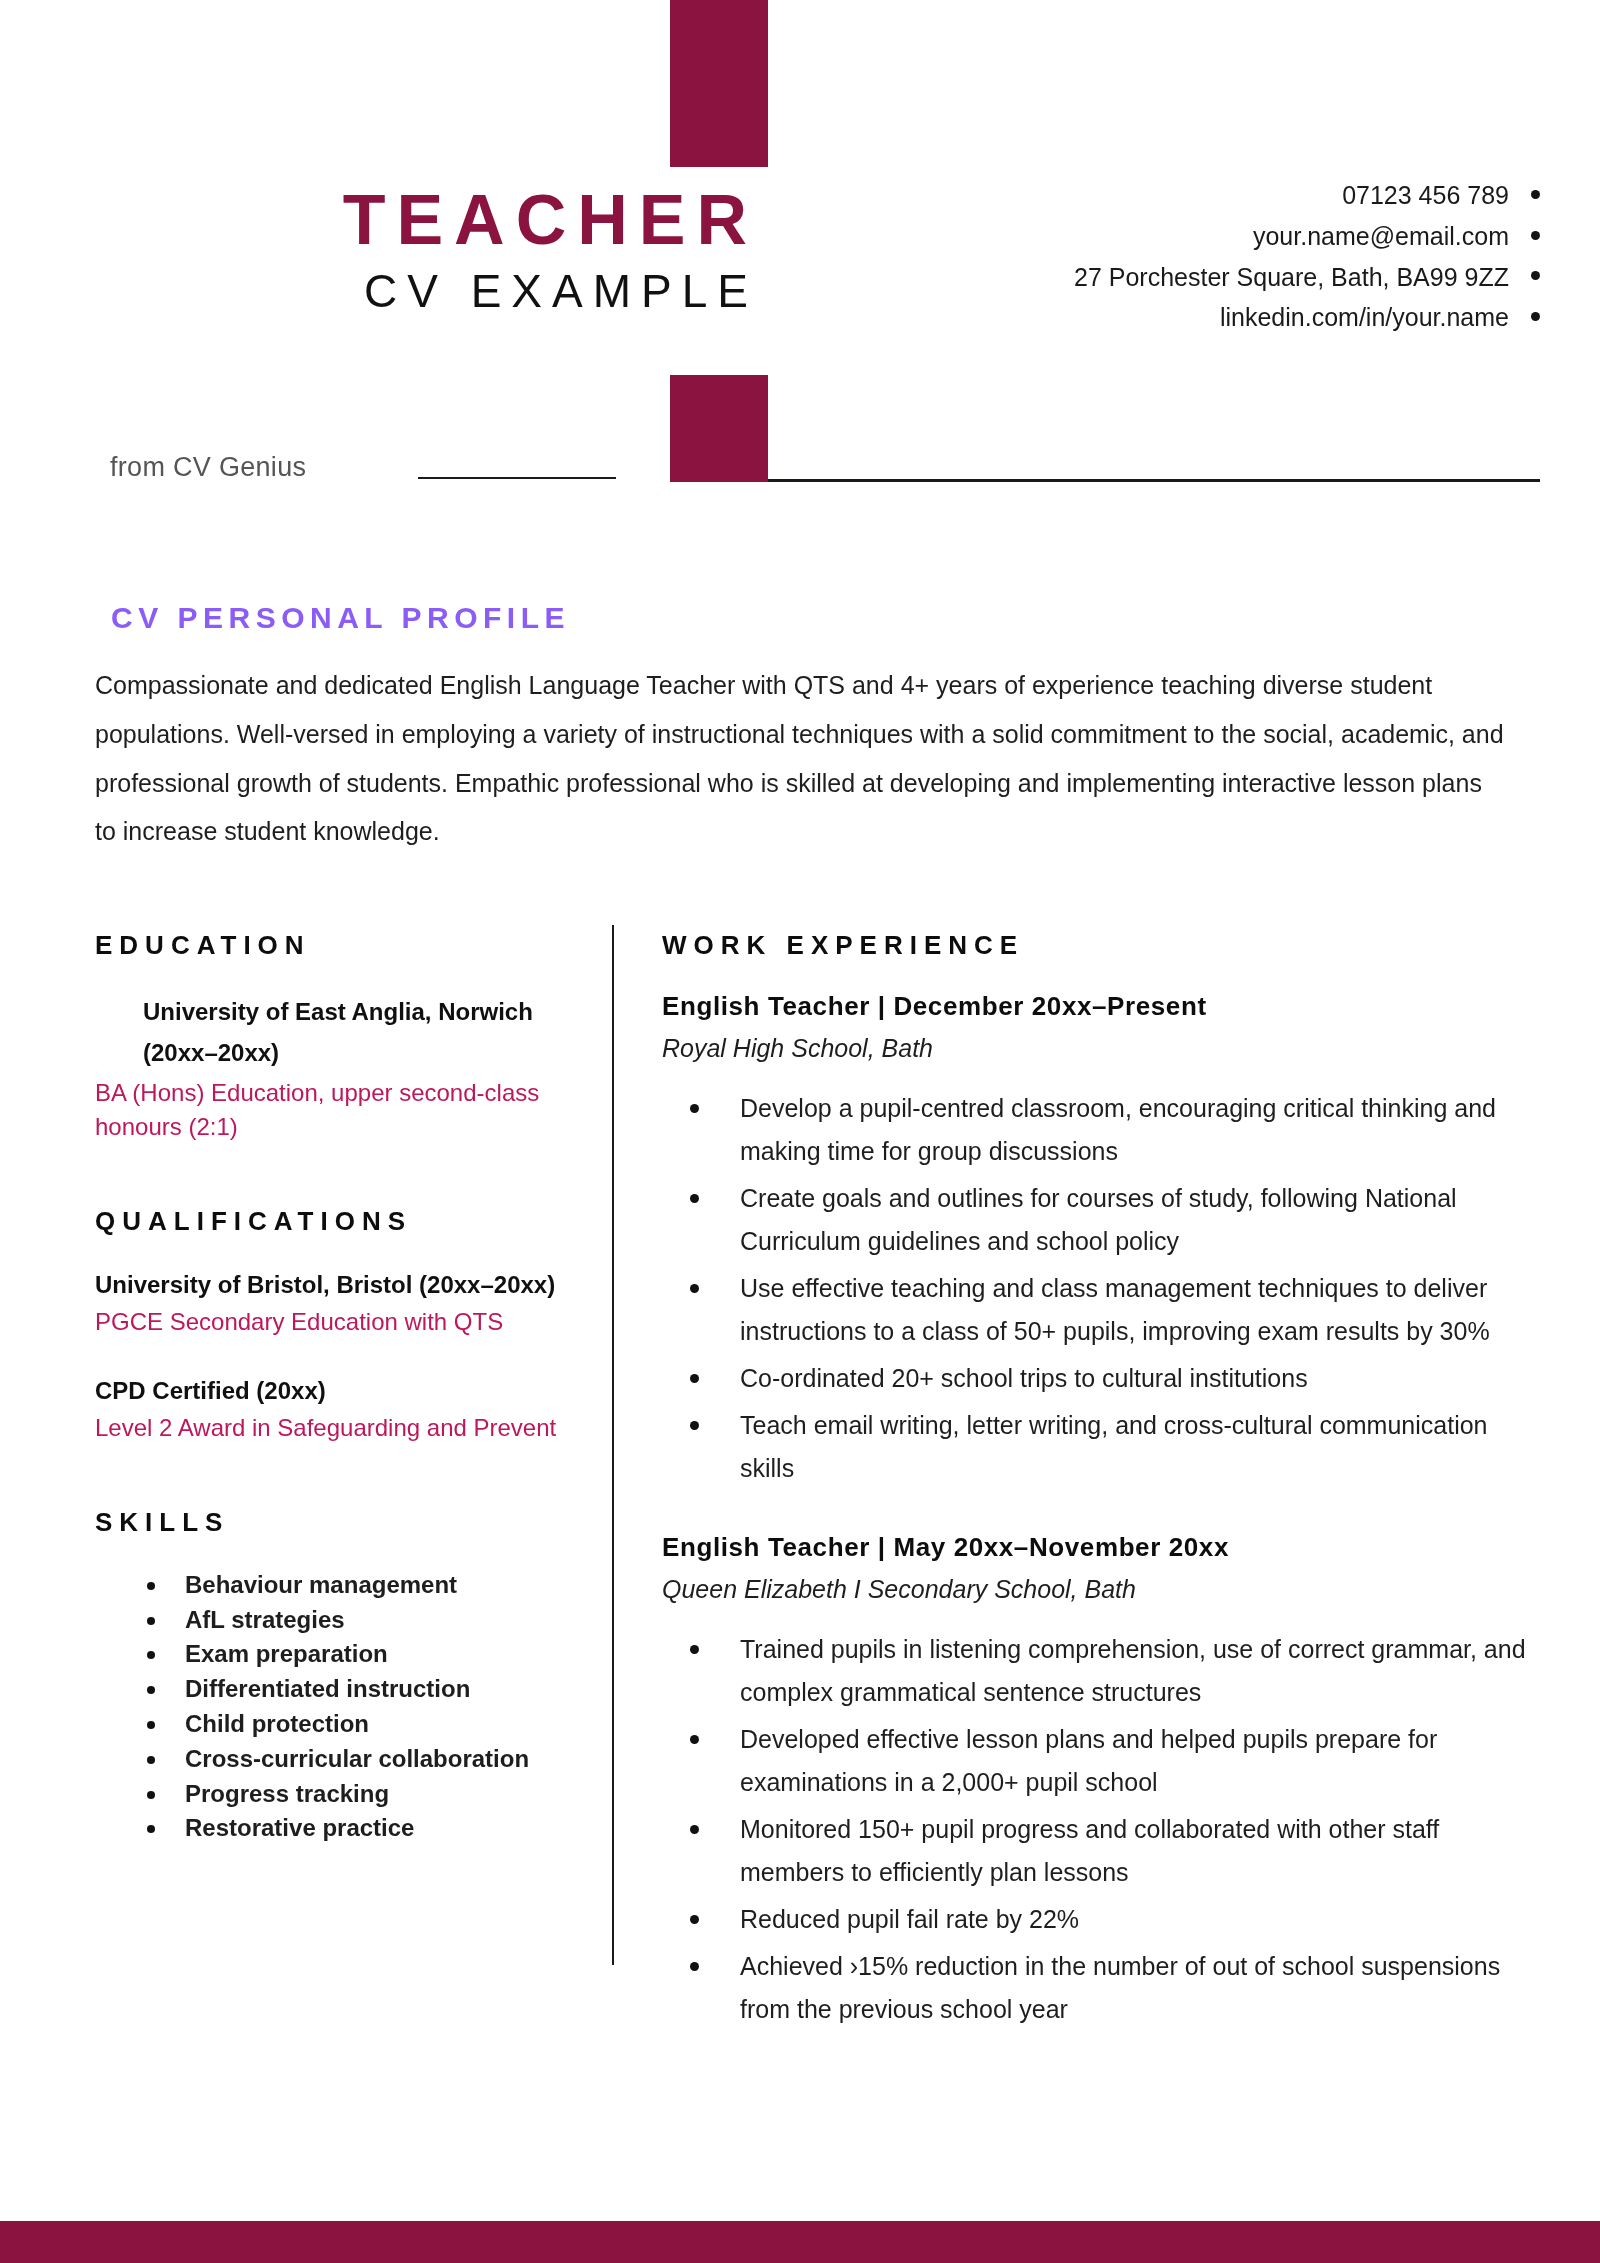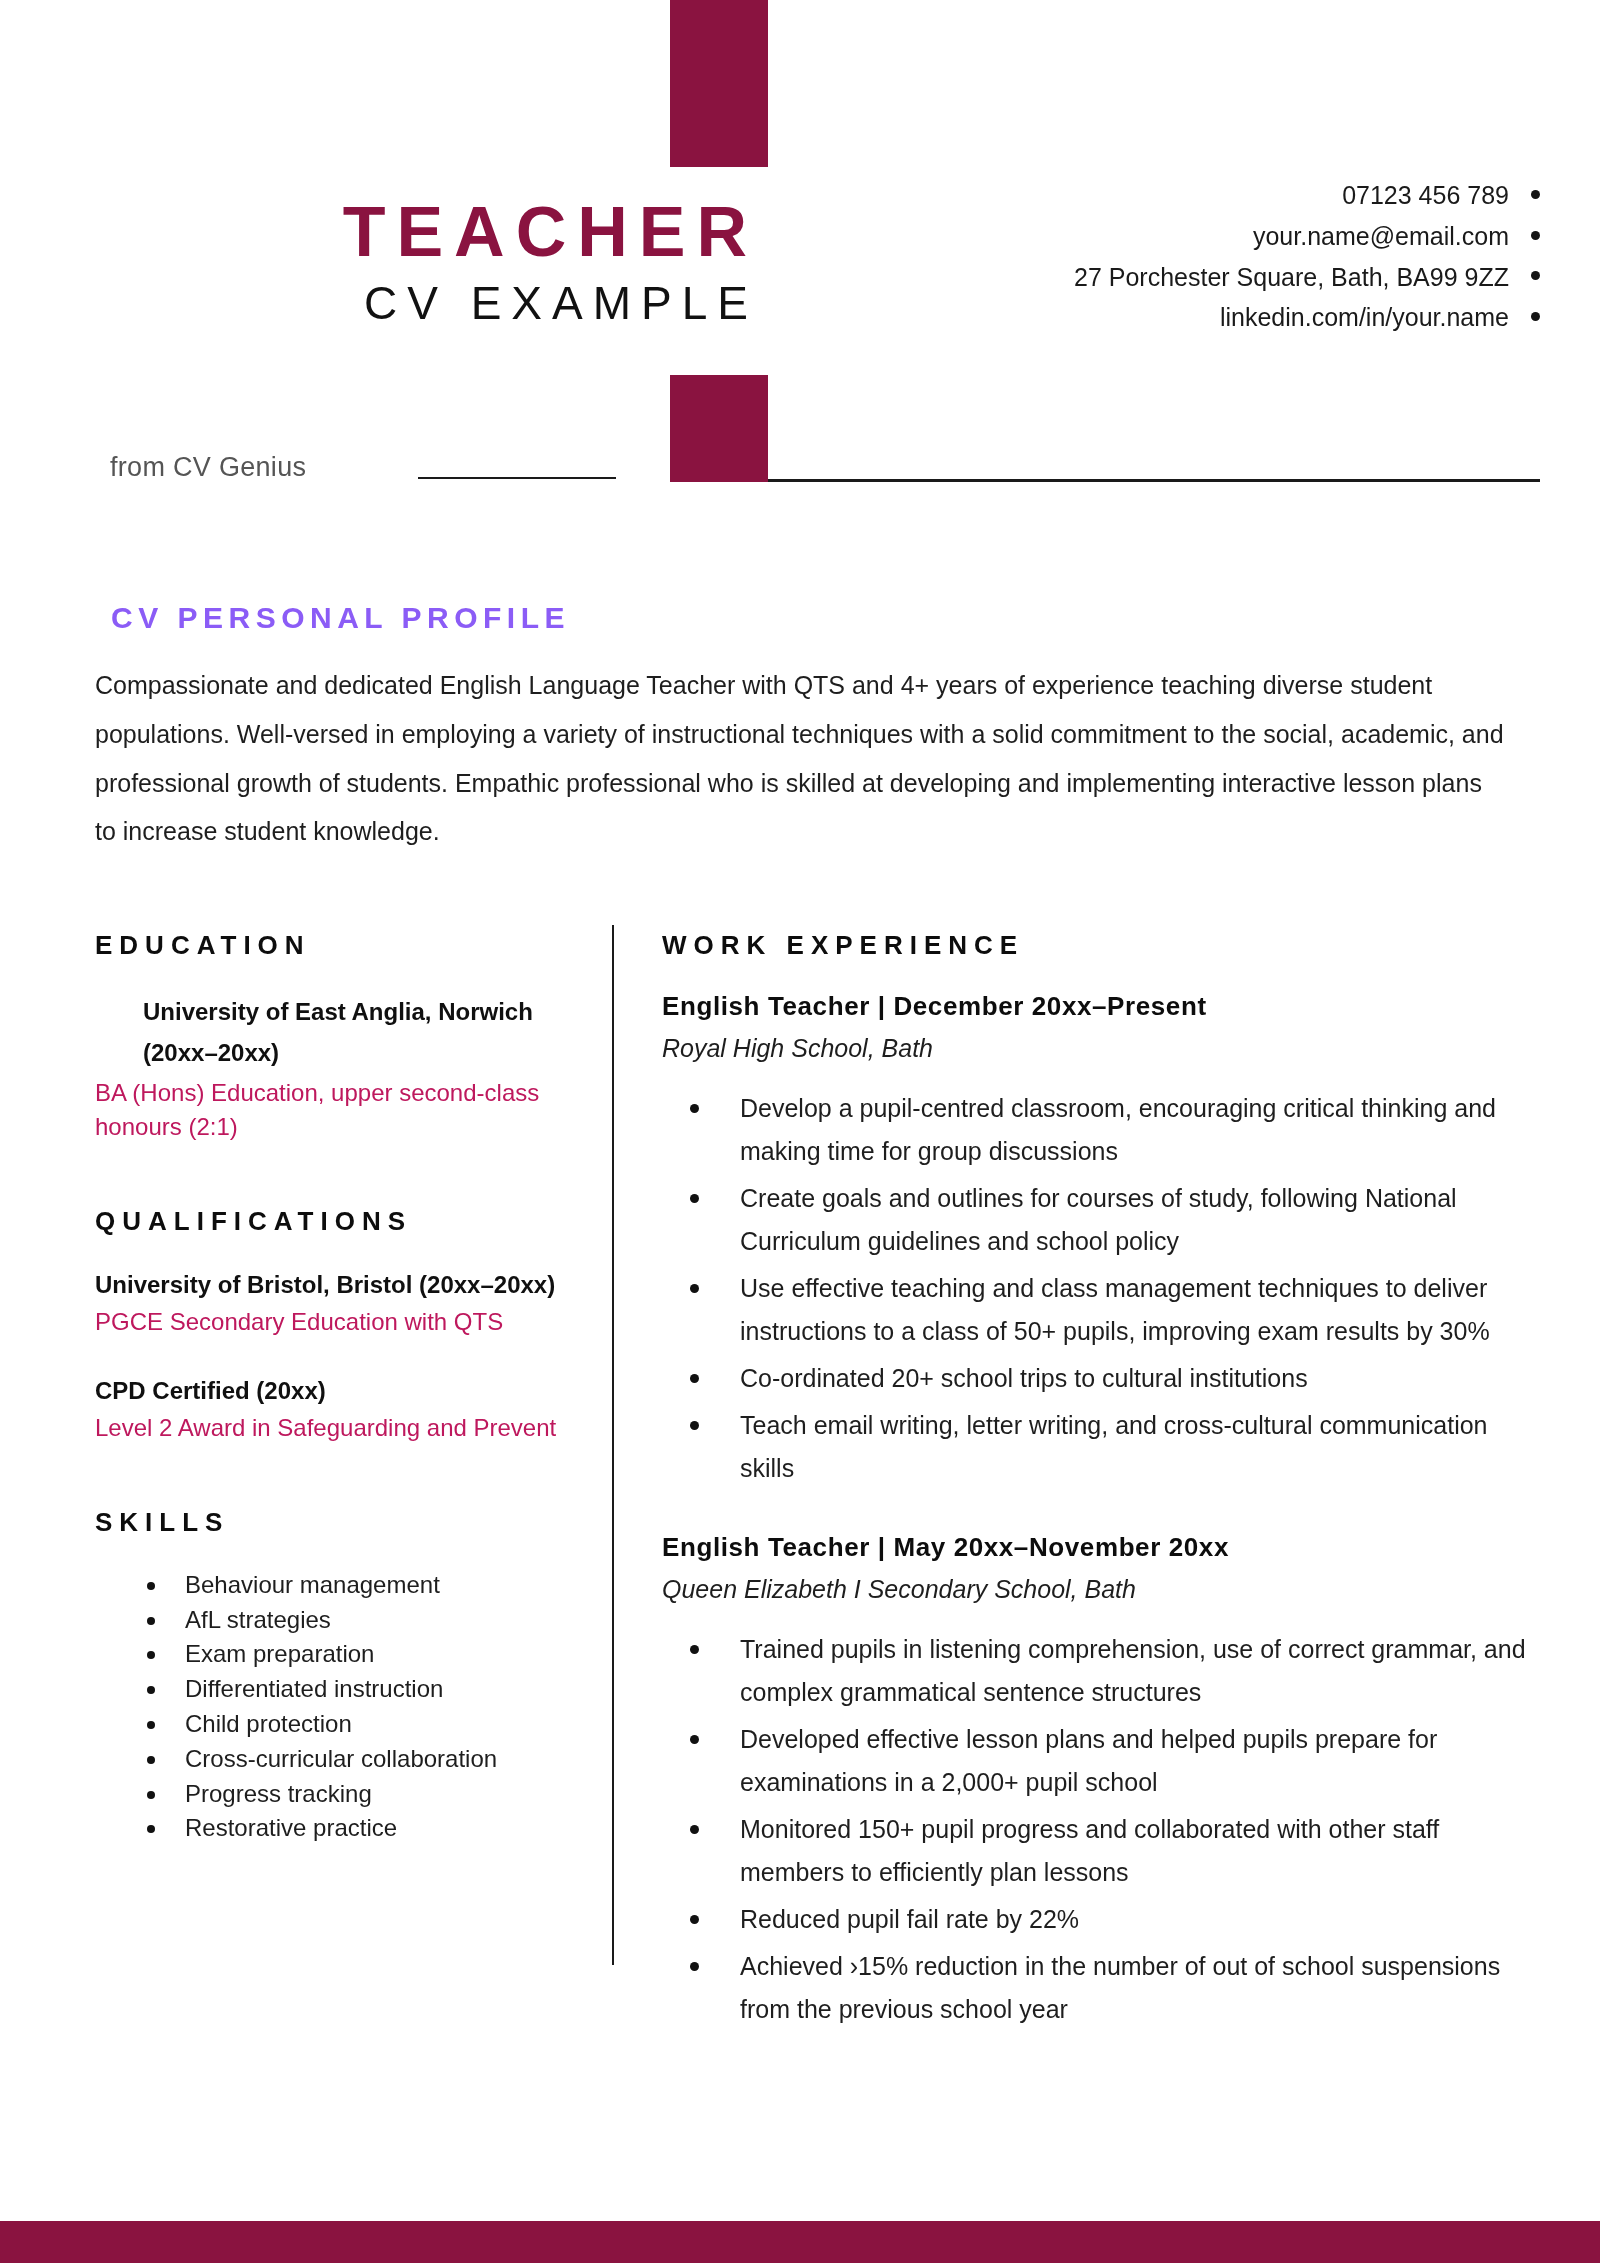--- a/index.html
+++ b/index.html
@@ -59,21 +59,21 @@
     bottom: 0;
     width: 1600px;
     height: 42px;
     background: #8a1340;
   }
 
   
   .title-wrap {
     position: absolute;
     left: 0;
-    top: 197px;
+    top: 185px;
     width: 768px;
     text-align: right;
     padding-right: 10px;
     box-sizing: border-box;
   }
   .name-title {
     font-size: 70px;
     font-weight: 700;
     letter-spacing: 11px;
     color: #8a1340;
@@ -195,20 +195,21 @@
     font-weight: 400;
     color: #be185d;
     line-height: 1.42;
     margin: 2px 0 0 0;
   }
 
   .skills-list {
     margin: 18px 0 0 0;
     padding-left: 52px;
     list-style: none;
+    font-weight: bold;
   }
   .skills-list li {
     font-size: 24px;
     line-height: 1.45;
     color: #1e1e1e;
     position: relative;
     padding-left: 38px;
   }
   .skills-list li::before {
     content: "";

